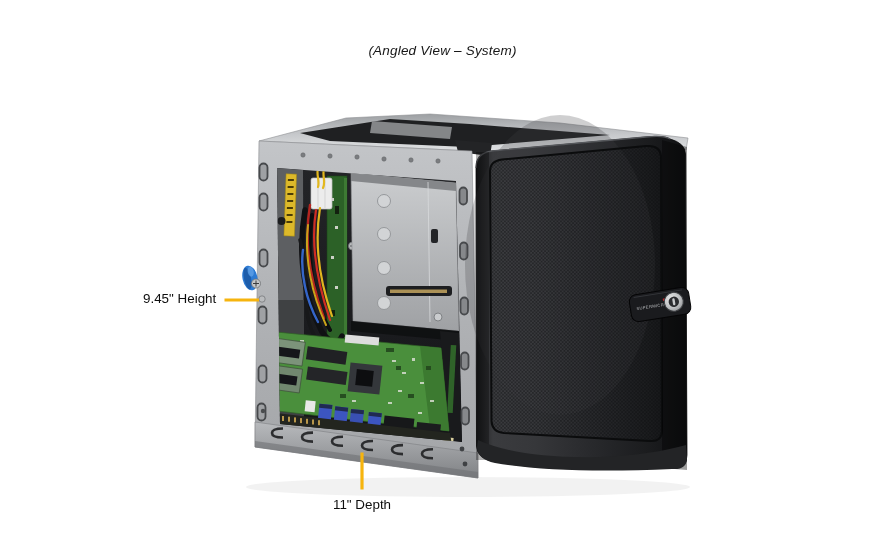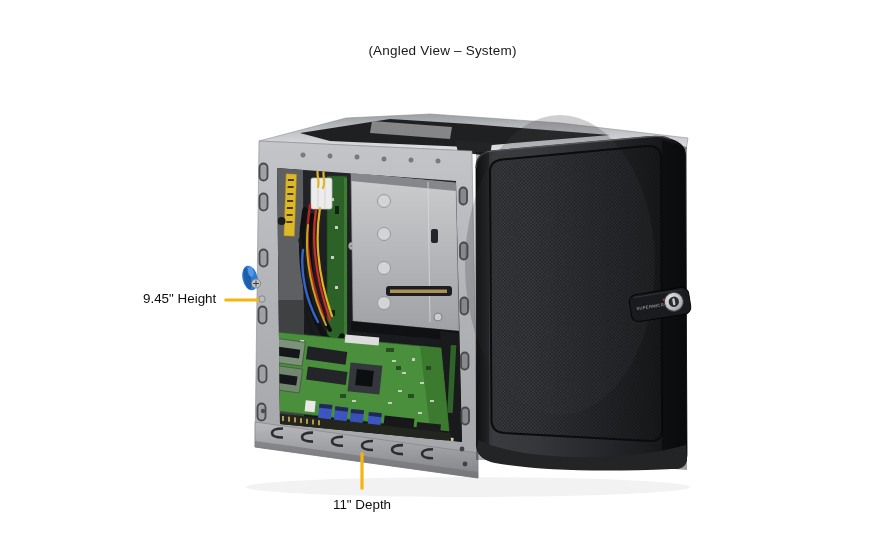--- a/index.html
+++ b/index.html
@@ -2,21 +2,21 @@
 <html><head>
 <meta charset="utf-8">
 <style>
   html,body{margin:0;padding:0;background:#ffffff;}
   .page{
     position:relative;width:885px;height:549px;background:#ffffff;overflow:hidden;
     font-family:"Liberation Sans", sans-serif;color:#111;
   }
   .caption-title{
     position:absolute;top:43px;left:0;right:0;text-align:center;
-    font-size:13.5px;color:#181818;letter-spacing:.2px;
+    font-size:13.5px;font-style:italic;color:#181818;letter-spacing:.2px;
   }
   .dim-label{position:absolute;font-size:13.4px;color:#0e0e0e;white-space:nowrap;}
   .label-height{top:291px;left:143px;}
   .label-depth{top:497px;left:262px;width:200px;text-align:center;}
   svg{position:absolute;top:0;left:0;}
 </style>
 </head>
 <body>
 
 <div class="page">

